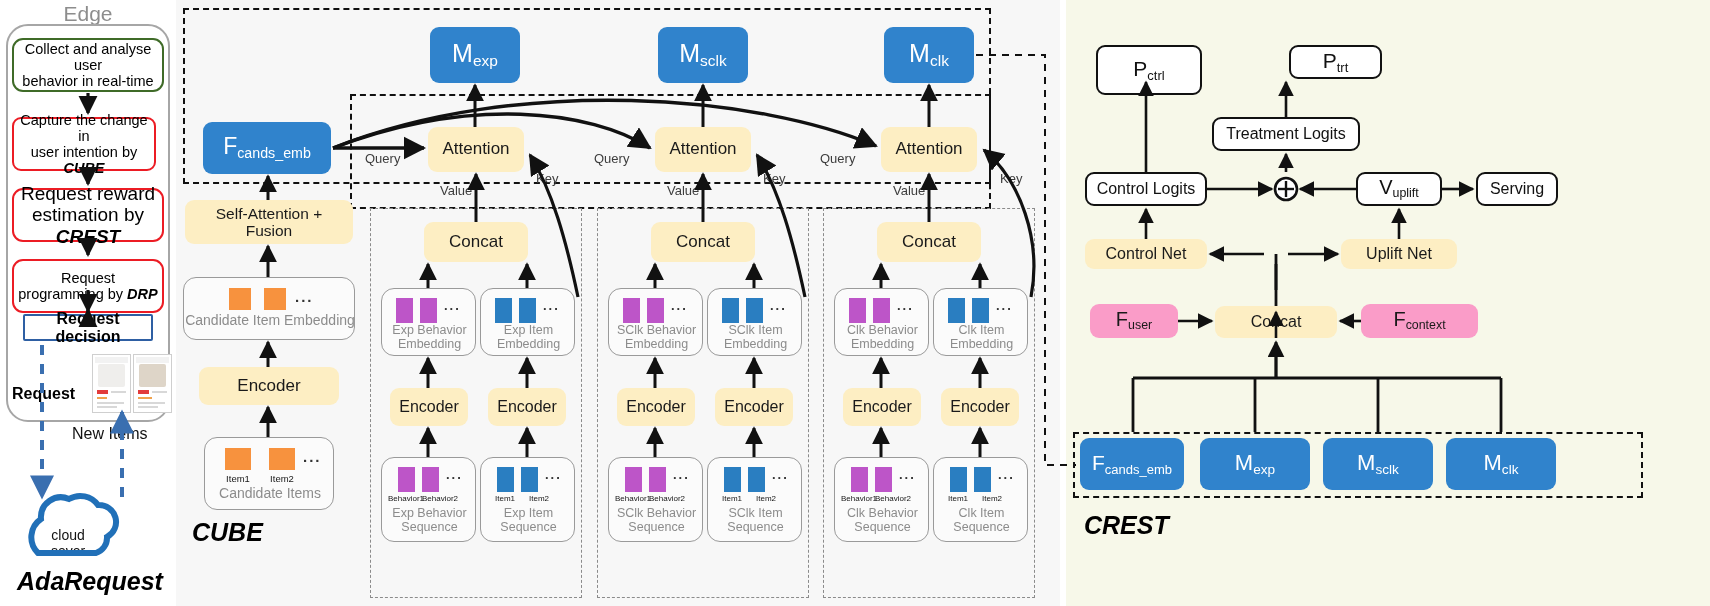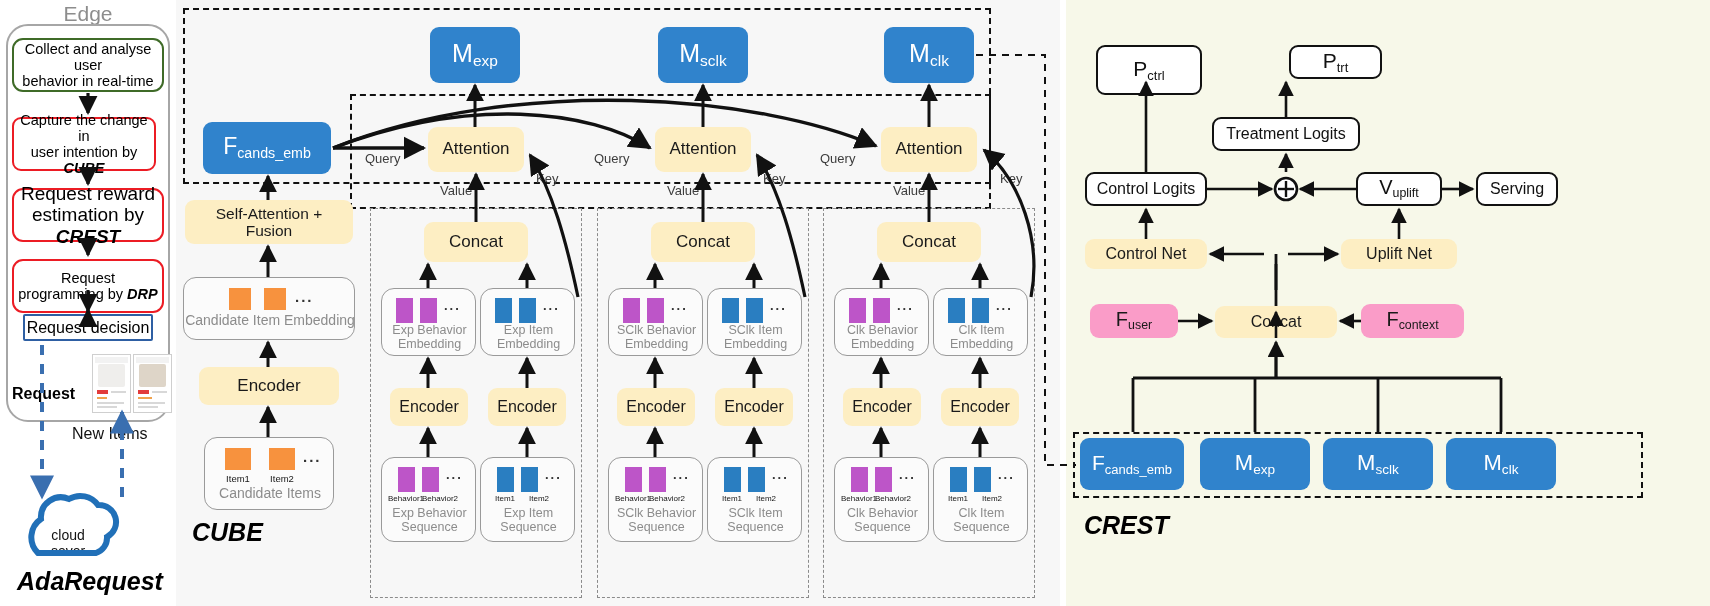--- a/index.html
+++ b/index.html
@@ -15,21 +15,21 @@
 
   .panel-title{font-style:italic;font-weight:bold;color:#000;}
 
   
   #edge-label{left:40px;top:2px;width:96px;height:24px;color:#8d8d8d;font-size:21px;text-align:center;}
   #edge-box{left:6px;top:24px;width:164px;height:398px;border:2.5px solid #a6a6a6;border-radius:22px;background:#fff;}
 
   .flowbox{display:flex;align-items:center;justify-content:center;text-align:center;line-height:1.12;background:#fff;}
   .fb-green{border:2.5px solid #3f6b28;border-radius:11px;}
   .fb-red{border:2.5px solid #ec1c24;border-radius:11px;}
-  .fb-blue{border:2px solid #2e5fa3;border-radius:2px;}
+  .fb-blue{border:2px solid #2e5fa3;border-radius:2px;font-weight:bold;}
 
   .ital-b{font-style:italic;font-weight:bold;}
 
   
   .rbox{display:flex;align-items:center;justify-content:center;text-align:center;line-height:1.1;}
 
   .blue-box{background:#3083cc;border-radius:9px;color:#fff;}
   .cream-box{background:#fdeec3;border-radius:9px;color:#1a1a1a;}
   .pink-box{background:#fa9cc8;border-radius:9px;color:#1a1a1a;}
   .white-box{background:#fff;border:2px solid #111;border-radius:9px;color:#111;}
@@ -353,21 +353,21 @@
   </div>
   <div class="abs rbox white-box" style="left:1476px;top:172px;width:82px;height:34px;font-size:16px;">Serving</div>
 
   <div class="abs rbox cream-box" style="left:1085px;top:239px;width:122px;height:30px;font-size:16px;">Control Net</div>
   <div class="abs rbox cream-box" style="left:1341px;top:239px;width:116px;height:30px;font-size:16px;">Uplift Net</div>
 
   <div class="abs rbox pink-box" style="left:1090px;top:304px;width:88px;height:34px;font-size:20px;text-align:right;">
     <span><span>F</span><span class="sub">user</span></span>
   </div>
   <div class="abs rbox cream-box" style="left:1215px;top:306px;width:122px;height:32px;font-size:16px;">Concat</div>
-  <div class="abs rbox pink-box" style="left:1361px;top:304px;width:103px;height:34px;font-size:20px;">
+  <div class="abs rbox pink-box" style="left:1361px;top:304px;width:117px;height:34px;font-size:20px;">
     <span><span>F</span><span class="sub">context</span></span>
   </div>
 
   <div class="abs dashed-box" style="left:1073px;top:432px;width:570px;height:66px;"></div>
 
   <div class="abs rbox blue-box" style="left:1080px;top:438px;width:104px;height:52px;font-size:21px;">
     <span><span>F</span><span class="sub">cands_emb</span></span>
   </div>
   <div class="abs rbox blue-box" style="left:1200px;top:438px;width:110px;height:52px;font-size:22px;">
     <span><span>M</span><span class="sub">exp</span></span>

